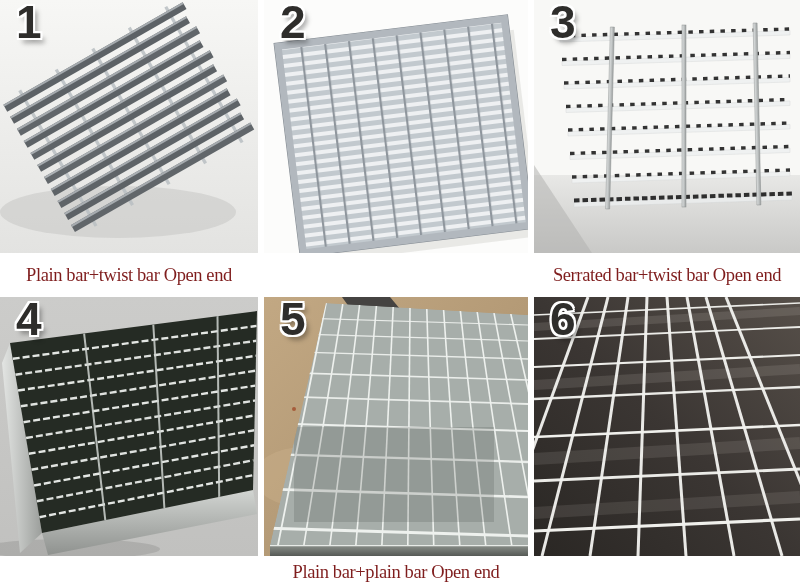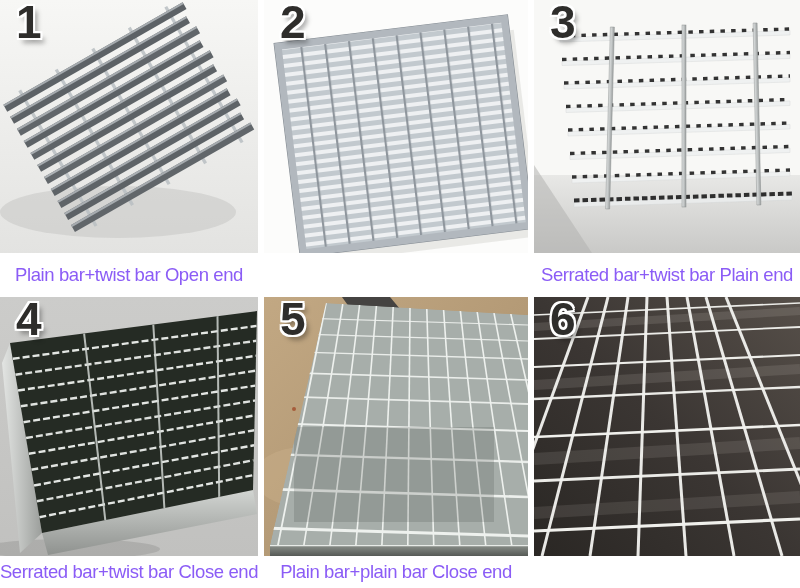--- a/index.html
+++ b/index.html
@@ -12,21 +12,21 @@
   .r1 .photo{height:253px;}
   .r2 .photo{height:259px;}
   .photo svg{display:block;width:100%;height:100%;}
   .num{position:absolute;top:-4px;left:16px;
        font-family:"Liberation Sans",sans-serif;font-weight:700;font-size:46px;line-height:1.15;
        color:#2e2d2b;
        text-shadow:-2px -2px 0 #fff,2px -2px 0 #fff,-2px 2px 0 #fff,2px 2px 0 #fff,
                    0 -2px 0 #fff,0 2px 0 #fff,-2px 0 0 #fff,2px 0 0 #fff,
                    4px 5px 5px rgba(0,0,0,0.35);}
   .caption{flex:1;display:flex;align-items:center;justify-content:center;background:#fff;
-       font-size:18.5px;letter-spacing:-0.4px;color:#8b5cf6;white-space:nowrap;}
+       font-size:18.5px;letter-spacing:-0.4px;color:#7f1d1d;white-space:nowrap;font-family:Liberation Serif, serif;}
 </style>
 </head>
 <body>
 
 <div class="page">
   <div class="grid">
 
     <figure class="cell r1" style="margin:0">
       <div class="photo" role="img" aria-label="Angled view of steel grating with plain bearing bars and twist cross bars, open ends, on a light background">
         <svg viewBox="0 0 258 253" preserveAspectRatio="none">
@@ -131,21 +131,21 @@
             <line x1="40" y1="200.5" x2="258" y2="193.5" stroke="#2e2e2e" stroke-width="4" stroke-dasharray="5.5 3"></line>
           </g>
           <g>
             <rect x="74" y="27" width="4" height="182" fill="url(#rod3)" stroke="#8b8f8f" stroke-width="0.5" transform="rotate(1.5 76 118)"></rect>
             <rect x="148" y="25" width="4" height="182" fill="url(#rod3)" stroke="#8b8f8f" stroke-width="0.5"></rect>
             <rect x="221" y="23" width="4" height="182" fill="url(#rod3)" stroke="#8b8f8f" stroke-width="0.5" transform="rotate(-1.2 223 114)"></rect>
           </g>
         </svg>
         <span class="num">3</span>
       </div>
-      <figcaption class="caption">Serrated bar+twist bar Plain end</figcaption>
+      <figcaption class="caption">Serrated bar+twist bar Open end</figcaption>
     </figure>
 
     <figure class="cell r2" style="margin:0">
       <div class="photo" role="img" aria-label="Dark steel grating block with serrated bars and closed end banding, angled close-up on gray background">
         <svg viewBox="0 0 258 259" preserveAspectRatio="none">
           <defs>
             <linearGradient id="g4bg" x1="0" y1="0" x2="0" y2="1">
               <stop offset="0" stop-color="#cccccA"></stop>
                 <stop offset="1" stop-color="#c1c1bf"></stop>
             </linearGradient>
@@ -178,21 +178,20 @@
             <line x1="34" y1="188.5" x2="254" y2="148.3" stroke="#e3e6e3" stroke-width="2.4" stroke-dasharray="7 3"></line>
             <line x1="36.7" y1="204.3" x2="253.7" y2="163.2" stroke="#dde0dd" stroke-width="2.4" stroke-dasharray="7 3"></line>
             <line x1="39.3" y1="220.2" x2="253.3" y2="178.1" stroke="#e3e6e3" stroke-width="2.4" stroke-dasharray="7 3"></line>
             <line x1="84.1" y1="36.4" x2="105.3" y2="223.1" stroke="#ced3cf" stroke-width="2" opacity="0.85"></line>
             <line x1="153.3" y1="27.4" x2="164.4" y2="211.1" stroke="#ced3cf" stroke-width="2" opacity="0.85"></line>
             <line x1="217.5" y1="19.1" x2="219.2" y2="199.9" stroke="#ced3cf" stroke-width="2" opacity="0.85"></line>
           </g>
         </svg>
         <span class="num">4</span>
       </div>
-      <figcaption class="caption">Serrated bar+twist bar Close end</figcaption>
     </figure>
 
     <figure class="cell r2" style="margin:0">
       <div class="photo" role="img" aria-label="Galvanized plain bar grating panel with closed ends lying diagonally on a tan concrete floor">
         <svg viewBox="0 0 264 259" preserveAspectRatio="none">
           <defs>
             <linearGradient id="g5f" x1="0" y1="0" x2="1" y2="1">
               <stop offset="0" stop-color="#c2a883"></stop>
                 <stop offset="1" stop-color="#a78d6a"></stop>
             </linearGradient>
@@ -232,21 +231,21 @@
             <line x1="213.2" y1="15" x2="248" y2="250" stroke="#eef1ee" stroke-width="1.6"></line>
             <line x1="230" y1="16" x2="274" y2="250" stroke="#eef1ee" stroke-width="1.6"></line>
             <line x1="246.8" y1="17" x2="300.1" y2="250" stroke="#eef1ee" stroke-width="1.6"></line>
             <rect x="30" y="130" width="200" height="95" fill="#3c403c" opacity="0.18"></rect>
           </g>
           <rect x="6" y="248" width="258" height="11" fill="url(#g5front)"></rect>
           <line x1="6" y1="248.6" x2="264" y2="248.6" stroke="#e7eae7" stroke-width="1.2"></line>
         </svg>
         <span class="num">5</span>
       </div>
-      <figcaption class="caption">Plain bar+plain bar Close end</figcaption>
+      <figcaption class="caption">Plain bar+plain bar Open end</figcaption>
     </figure>
 
     <figure class="cell r2" style="margin:0">
       <div class="photo" role="img" aria-label="Perspective close-up of stainless steel grating with bright grid lines and dark rectangular cells">
         <svg viewBox="0 0 266 259" preserveAspectRatio="none">
           <defs>
             <linearGradient id="g6bg" x1="1" y1="0" x2="0" y2="1">
               <stop offset="0" stop-color="#564f49"></stop>
                 <stop offset="0.5" stop-color="#3b3633"></stop>
                 <stop offset="1" stop-color="#2a2724"></stop>

